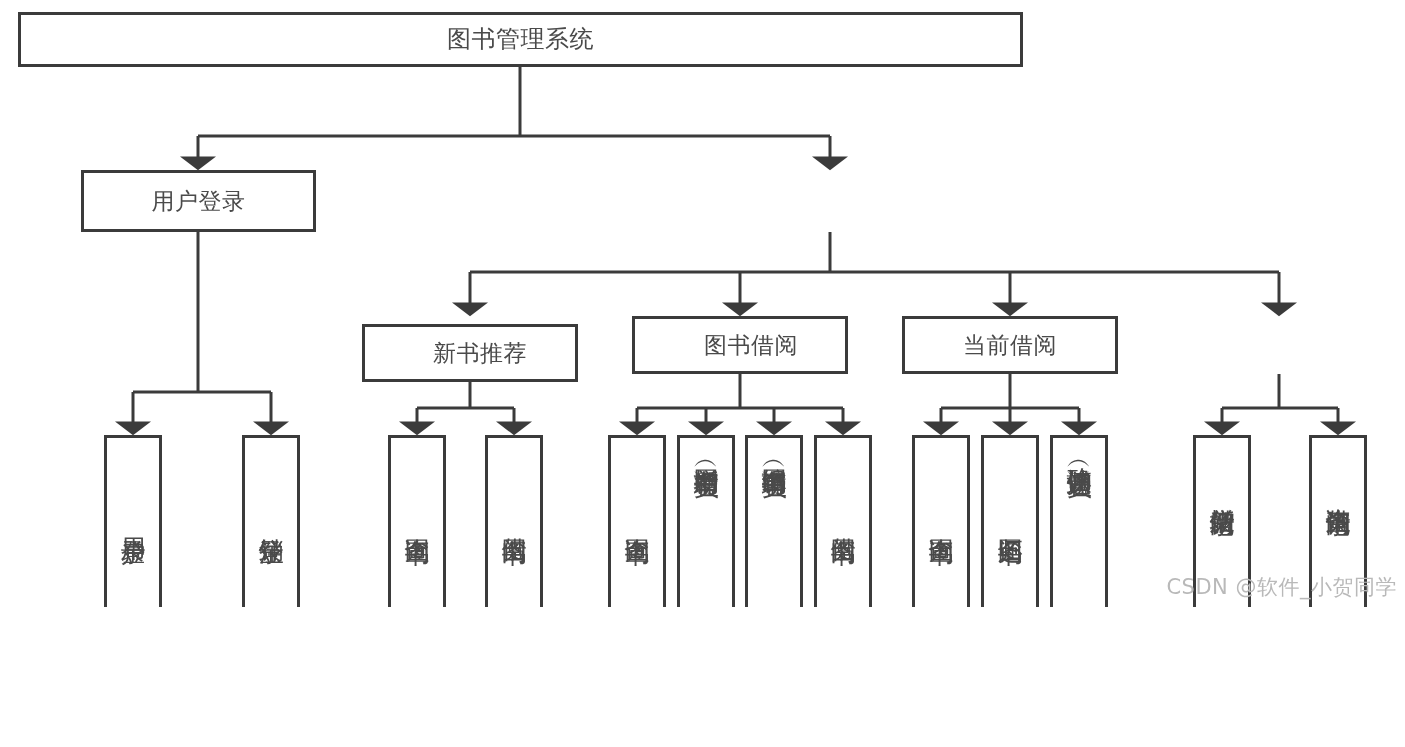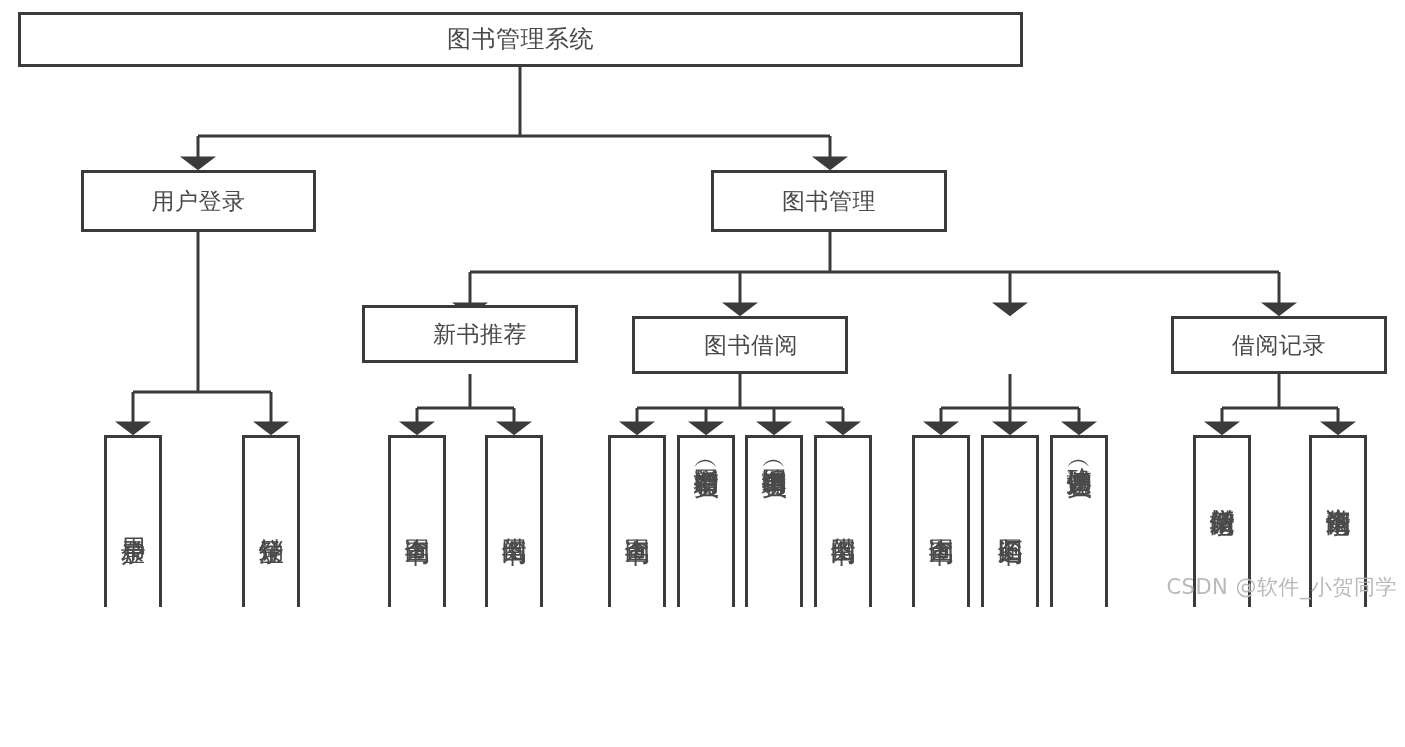--- a/index.html
+++ b/index.html
@@ -131,36 +131,33 @@
   </svg>
 
   <div class="node horiz root" style="left:18px;top:12px;width:1005px;height:55px;">
     <span class="label">图书管理系统</span>
   </div>
 
   <div class="node horiz" style="left:81px;top:170px;width:235px;height:62px;">
     <span class="label">用户登录</span>
   </div>
 
-  <div class="node horiz" style="left:711px;top:170px;width:236px;height:62px;">
-    <span class="label">图书管理</span>
-  </div>
-
-  <div class="node horiz" style="left:362px;top:305px;width:216px;height:58px;padding-left:20px;">
+
+  <div class="node horiz" style="left:362px;top:324px;width:216px;height:58px;padding-left:20px;">
     <span class="label">新书推荐</span>
   </div>
 
   <div class="node horiz" style="left:632px;top:316px;width:216px;height:58px;padding-left:22px;">
     <span class="label">图书借阅</span>
   </div>
 
-
-  <div class="node horiz" style="left:1171px;top:316px;width:216px;height:58px;">
-    <span class="label">借阅记录</span>
-  </div>
+  <div class="node horiz" style="left:902px;top:316px;width:216px;height:58px;">
+    <span class="label">当前借阅</span>
+  </div>
+
 
   <div class="node vert pad-sm" style="left:104px;top:435px;width:58px;height:300px;">
     <span class="label">用户登录</span>
   </div>
 
   <div class="node vert pad-sm" style="left:242px;top:435px;width:58px;height:300px;">
     <span class="label">注销登录</span>
   </div>
 
   <div class="node vert pad-sm" style="left:388px;top:435px;width:58px;height:300px;">

